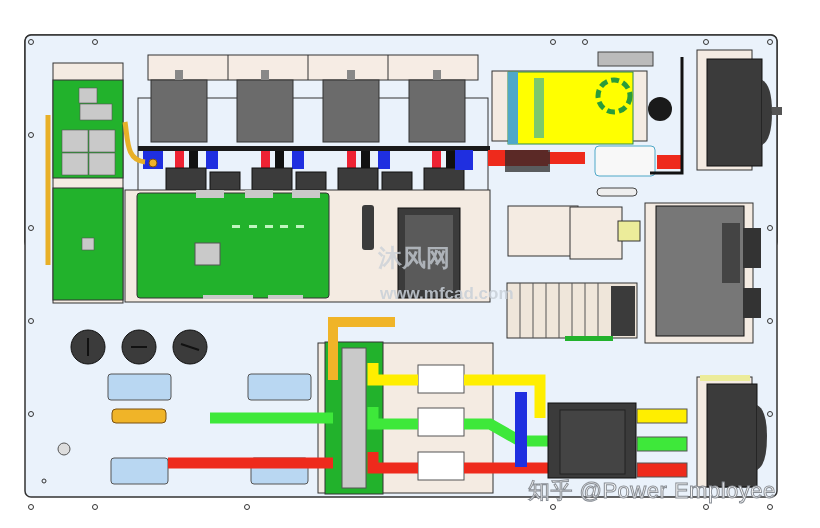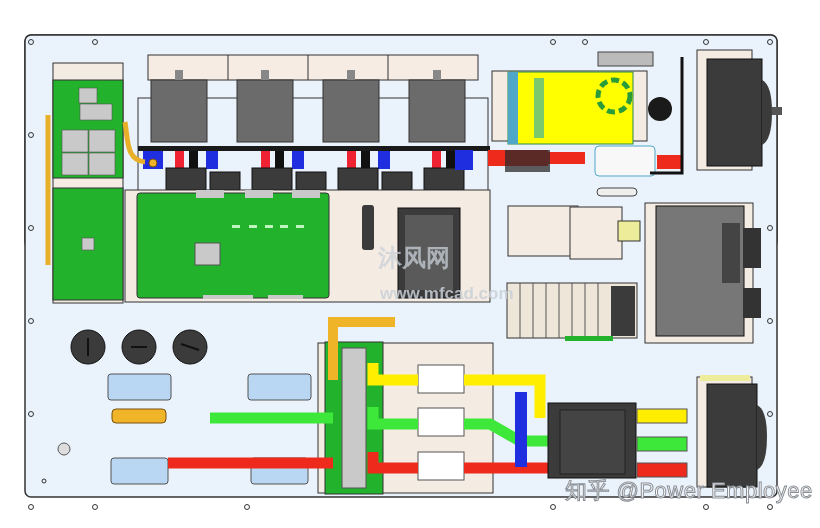--- a/index.html
+++ b/index.html
@@ -1,19 +1,19 @@
 <!DOCTYPE html>
 <html><head>
 <meta charset="utf-8">
 <style>
   html,body{margin:0;padding:0;background:#ffffff;}
   body{width:820px;height:528px;position:relative;overflow:hidden;font-family:"Liberation Sans",sans-serif;}
   .abs{position:absolute;box-sizing:border-box;}
   .wm{color:#c9d0d8;font-weight:bold;}
-  .zh{position:absolute;left:528px;top:476px;font-size:22px;color:#ffffff;-webkit-text-stroke:1px #8a8f96;letter-spacing:0.5px;margin-left:37px;}
+  .zh{position:absolute;left:528px;top:476px;font-size:22px;color:#ffffff;-webkit-text-stroke:1px #8a8f96;letter-spacing:0.5px;}
 </style>
 </head>
 <body>
 
 <svg class="abs" style="left:0;top:0" width="820" height="528" viewBox="0 0 820 528">
 
   <rect x="25" y="35" width="752" height="213" rx="6" fill="#eaf2fb" stroke="#333" stroke-width="1.5"></rect>
   <rect x="25" y="35" width="752" height="462" rx="6" fill="#eaf2fb" stroke="#333" stroke-width="1.5"></rect>
 
   <g fill="none" stroke="#333" stroke-width="1">

